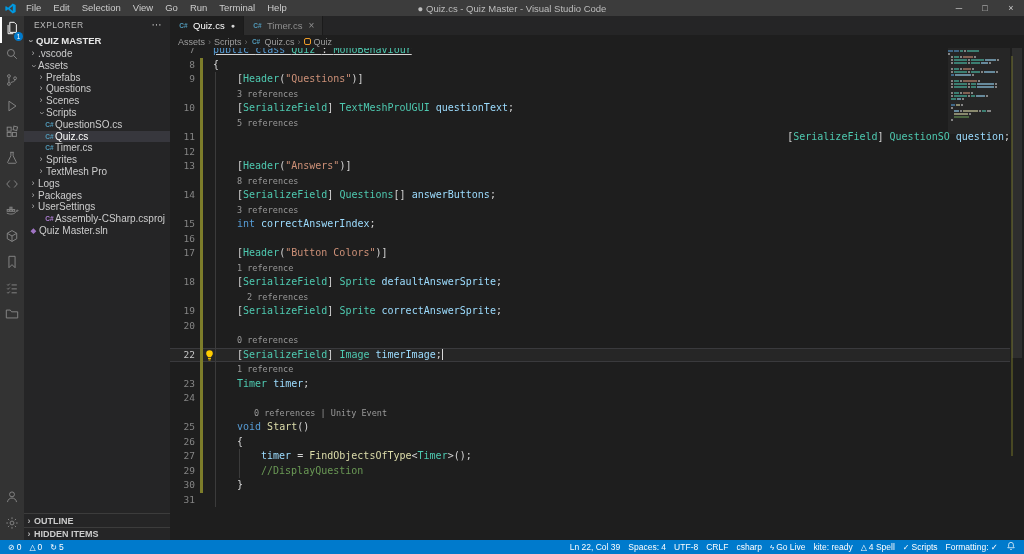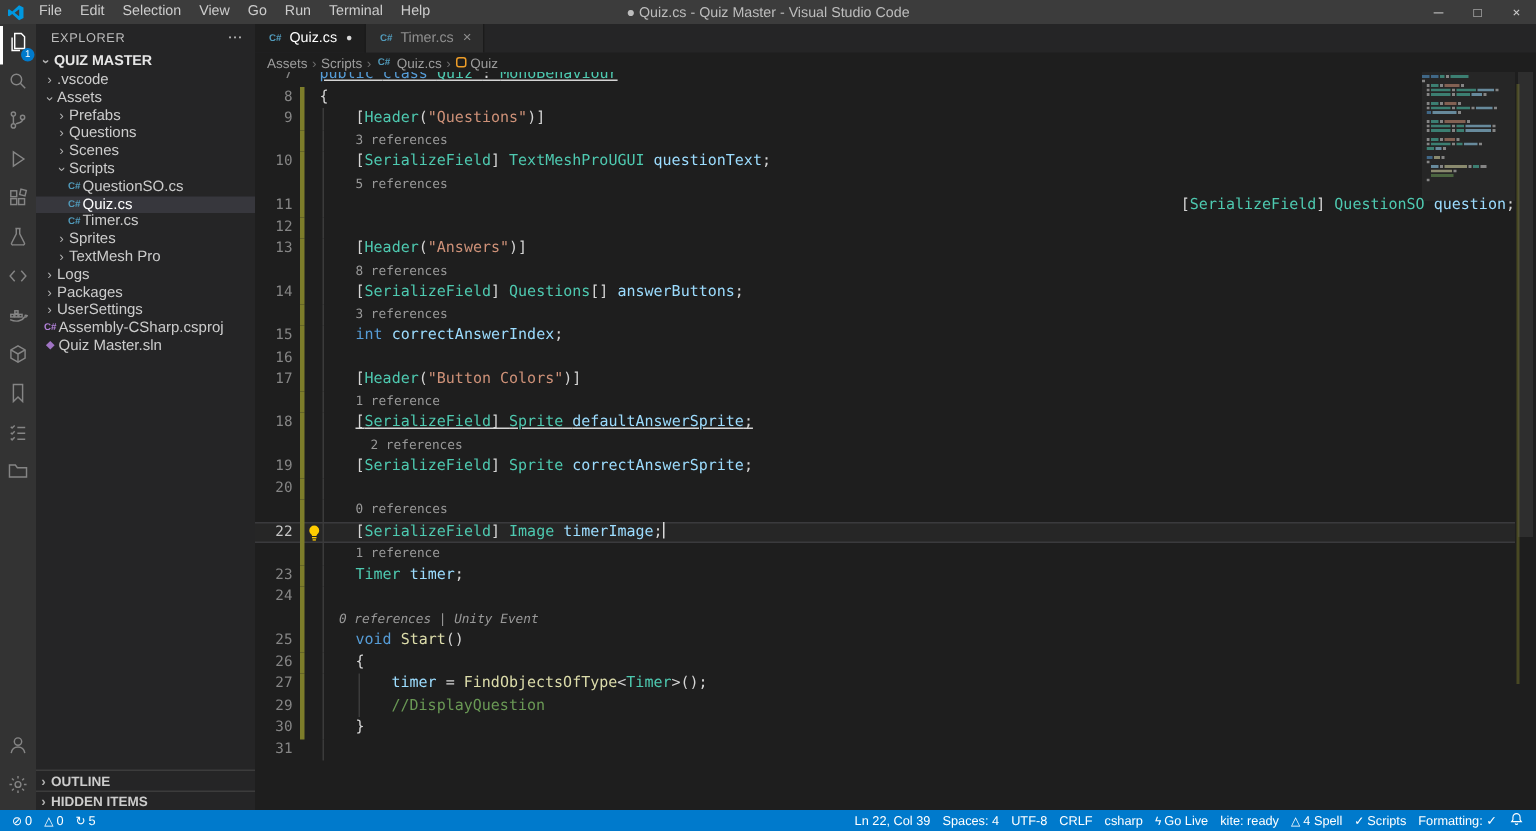--- a/index.html
+++ b/index.html
@@ -271,21 +271,21 @@
             <span>Logs</span>
           </div>
           <div class="tree-row" style="padding-left: 4px;">
             <span class="chev">›</span>
             <span>Packages</span>
           </div>
           <div class="tree-row" style="padding-left: 4px;">
             <span class="chev">›</span>
             <span>UserSettings</span>
           </div>
-          <div class="tree-row" style="padding-left: 4px;">
+          <div class="tree-row" style="padding-left: 20px;">
             <span class="fico proj">C#</span>
             <span>Assembly-CSharp.csproj</span>
           </div>
           <div class="tree-row" style="padding-left: 4px;">
             <span class="fico sln">◆</span>
             <span>Quiz Master.sln</span>
           </div>
         </div>
       <div class="sb-footer">
         <div class="sb-footer-row">
@@ -401,21 +401,21 @@
               <div class="codecell" style="padding-left: 34px;"><span class="guide" style="left: 12px;"></span><span class="tok p">[</span><span class="tok ty">Header</span><span class="tok p">(</span><span class="tok s">"Button Colors"</span><span class="tok p">)]</span></div>
             </div>
             <div class="row lens g">
               <div class="gutter"></div>
               <div class="strip"></div>
               <div class="codecell" style="padding-left: 34px;"><span class="guide" style="left: 12px;"></span><span class="lens-text">1 reference</span></div>
             </div>
             <div class="row g">
               <div class="gutter">18</div>
               <div class="strip"></div>
-              <div class="codecell" style="padding-left: 34px; text-decoration: underline;"><span class="guide" style="left: 12px;"></span><span class="tok p">[</span><span class="tok ty">SerializeField</span><span class="tok p">] </span><span class="tok ty">Sprite </span><span class="tok m">defaultAnswerSprite</span><span class="tok p">;</span></div>
+              <div class="codecell" style="padding-left: 34px;"><span class="guide" style="left: 12px;"></span><span class="tok p">[</span><span class="tok ty">SerializeField</span><span class="tok p">] </span><span class="tok ty">Sprite </span><span class="tok m">defaultAnswerSprite</span><span class="tok p">;</span></div>
             </div>
             <div class="row lens g">
               <div class="gutter"></div>
               <div class="strip"></div>
               <div class="codecell" style="padding-left: 44px;"><span class="guide" style="left: 12px;"></span><span class="lens-text">2 references</span></div>
             </div>
             <div class="row g">
               <div class="gutter">19</div>
               <div class="strip"></div>
               <div class="codecell" style="padding-left: 34px;"><span class="guide" style="left: 12px;"></span><span class="tok p">[</span><span class="tok ty">SerializeField</span><span class="tok p">] </span><span class="tok ty">Sprite </span><span class="tok m">correctAnswerSprite</span><span class="tok p">;</span></div>
@@ -450,21 +450,21 @@
               <div class="codecell" style="padding-left: 34px;"><span class="guide" style="left: 12px;"></span><span class="tok ty">Timer </span><span class="tok m">timer</span><span class="tok p">;</span></div>
             </div>
             <div class="row g">
               <div class="gutter">24</div>
               <div class="strip"></div>
               <div class="codecell" style="padding-left: 34px;"><span class="guide" style="left: 12px;"></span></div>
             </div>
             <div class="row lens g">
               <div class="gutter"></div>
               <div class="strip"></div>
-              <div class="codecell" style="padding-left: 23px; font-style: italic;"><span class="guide" style="left: 12px;"></span><span class="lens-text">0 references | Unity Event</span></div>
+              <div class="codecell" style="padding-left: 51px;"><span class="guide" style="left: 12px;"></span><span class="lens-text">0 references | Unity Event</span></div>
             </div>
             <div class="row g">
               <div class="gutter">25</div>
               <div class="strip"></div>
               <div class="codecell" style="padding-left: 34px;"><span class="guide" style="left: 12px;"></span><span class="tok k">void </span><span class="tok f">Start</span><span class="tok p">()</span></div>
             </div>
             <div class="row g">
               <div class="gutter">26</div>
               <div class="strip"></div>
               <div class="codecell" style="padding-left: 34px;"><span class="guide" style="left: 12px;"></span><span class="tok p">{</span></div>

